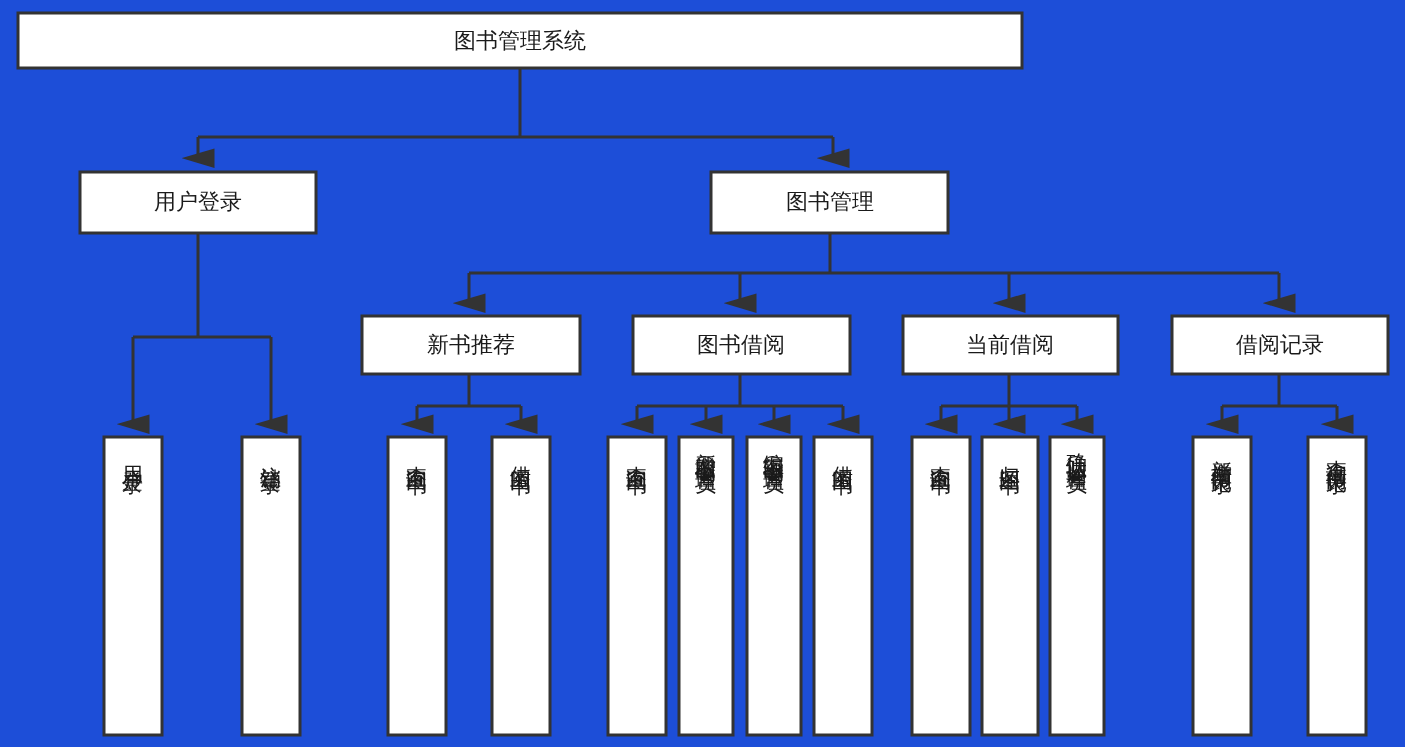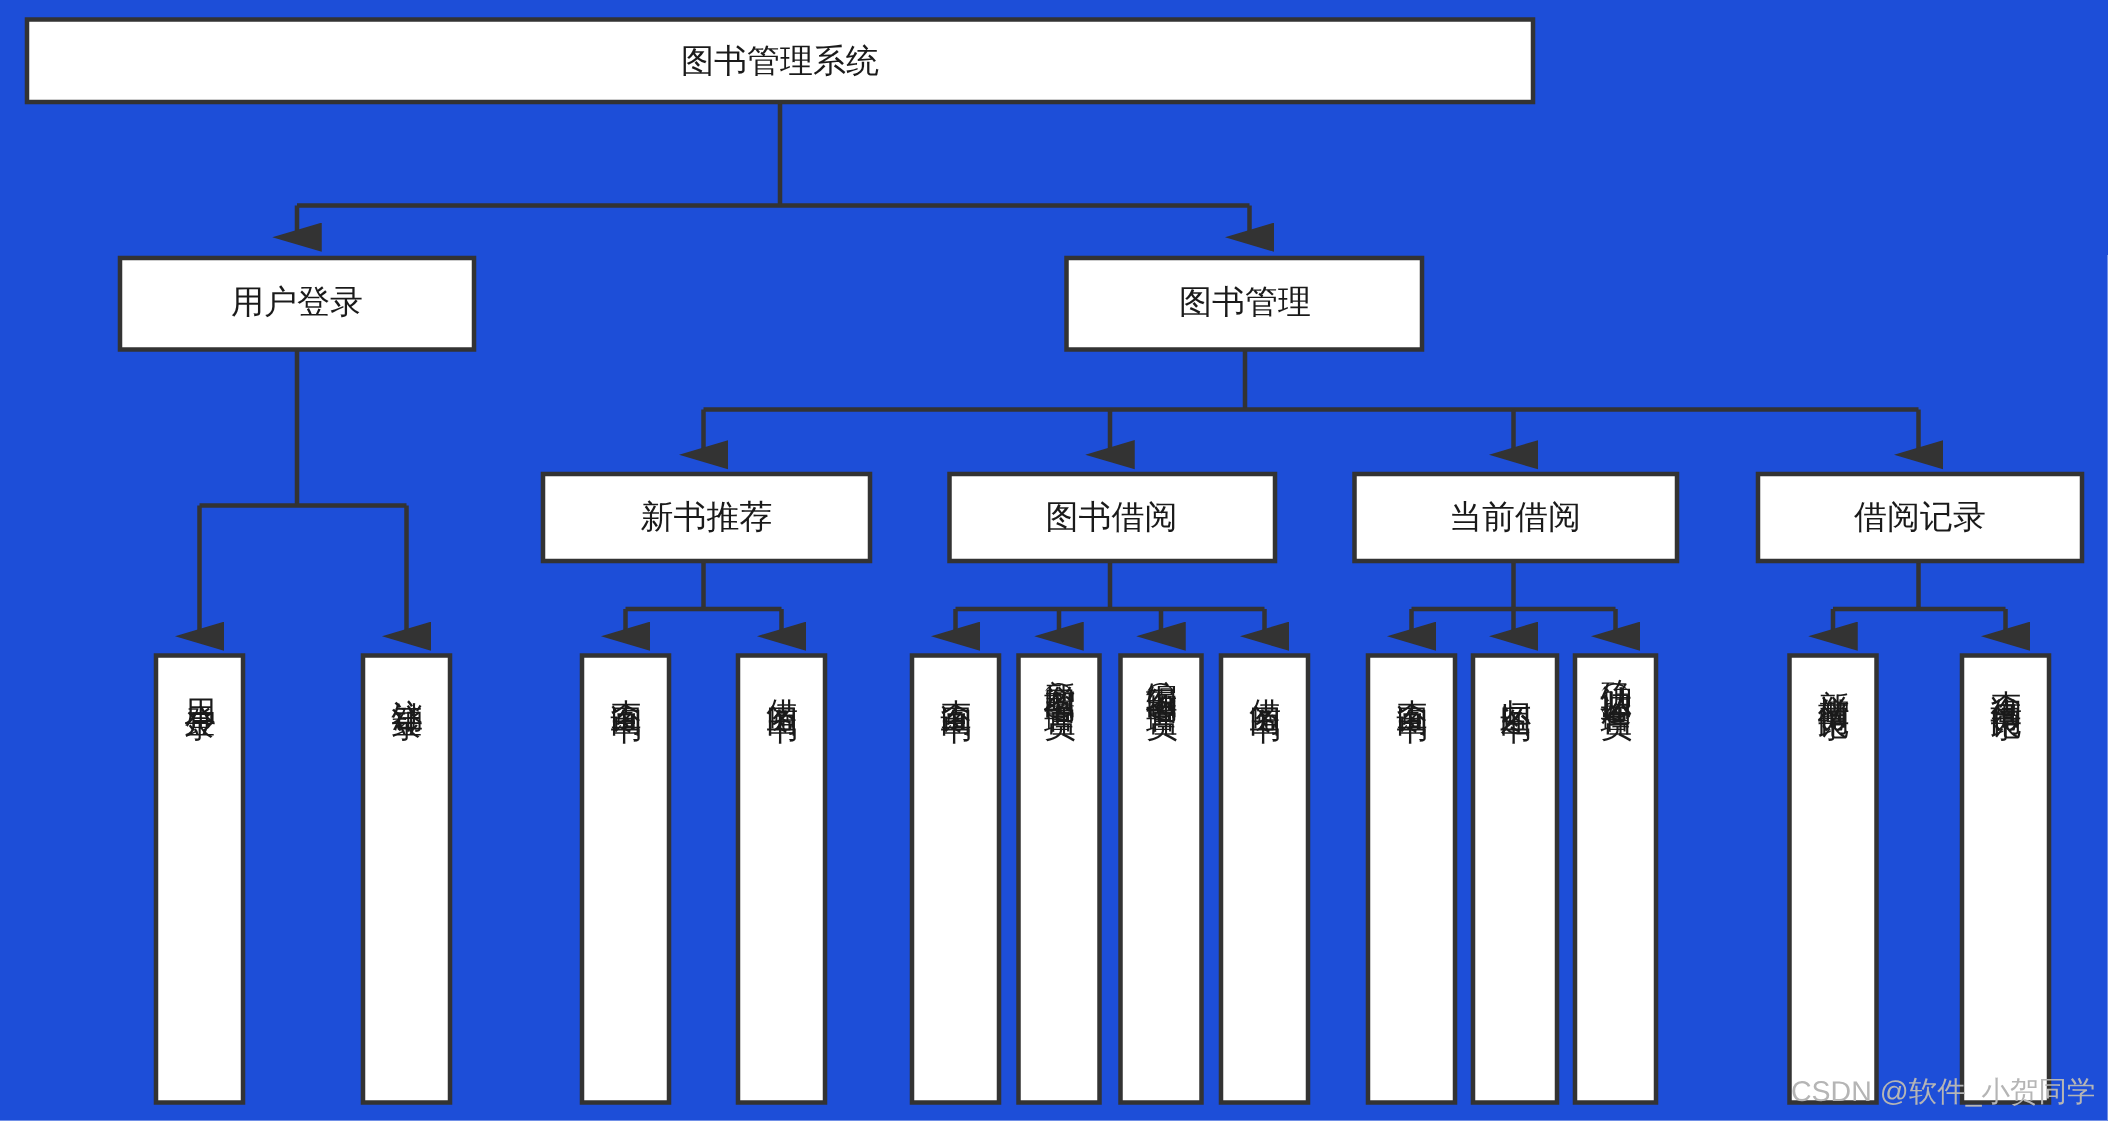--- a/index.html
+++ b/index.html
@@ -185,15 +185,14 @@
     <g>
       <rect class="node-box" x="1193" y="437" width="58" height="298"></rect>
       <text class="leaf-label" x="1222" y="452">新增借阅记录</text>
     </g>
     <g>
       <rect class="node-box" x="1308" y="437" width="58" height="298"></rect>
       <text class="leaf-label" x="1337" y="452">查询借阅记录</text>
     </g>
   </svg>
 
-  <div class="watermark">CSDN @软件_小贺同学</div>
 
 </div>
 
 </body></html>

